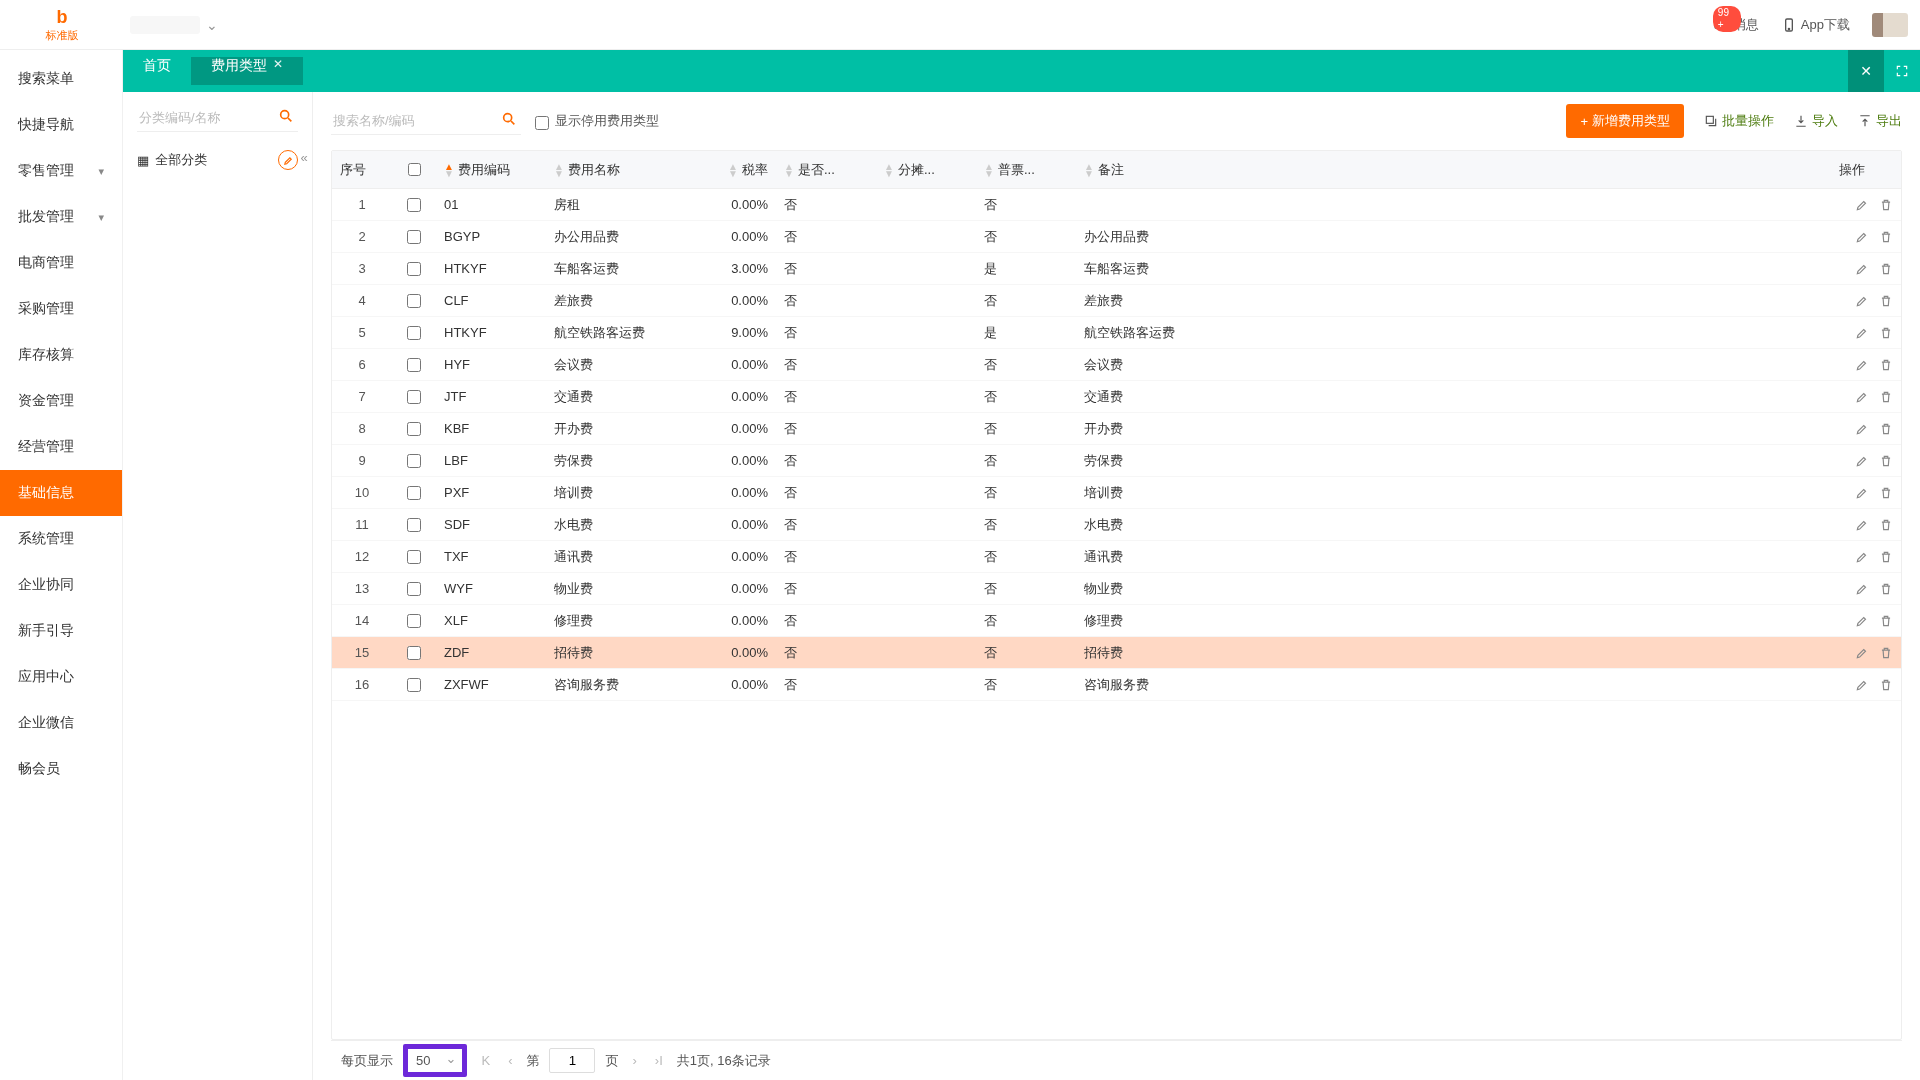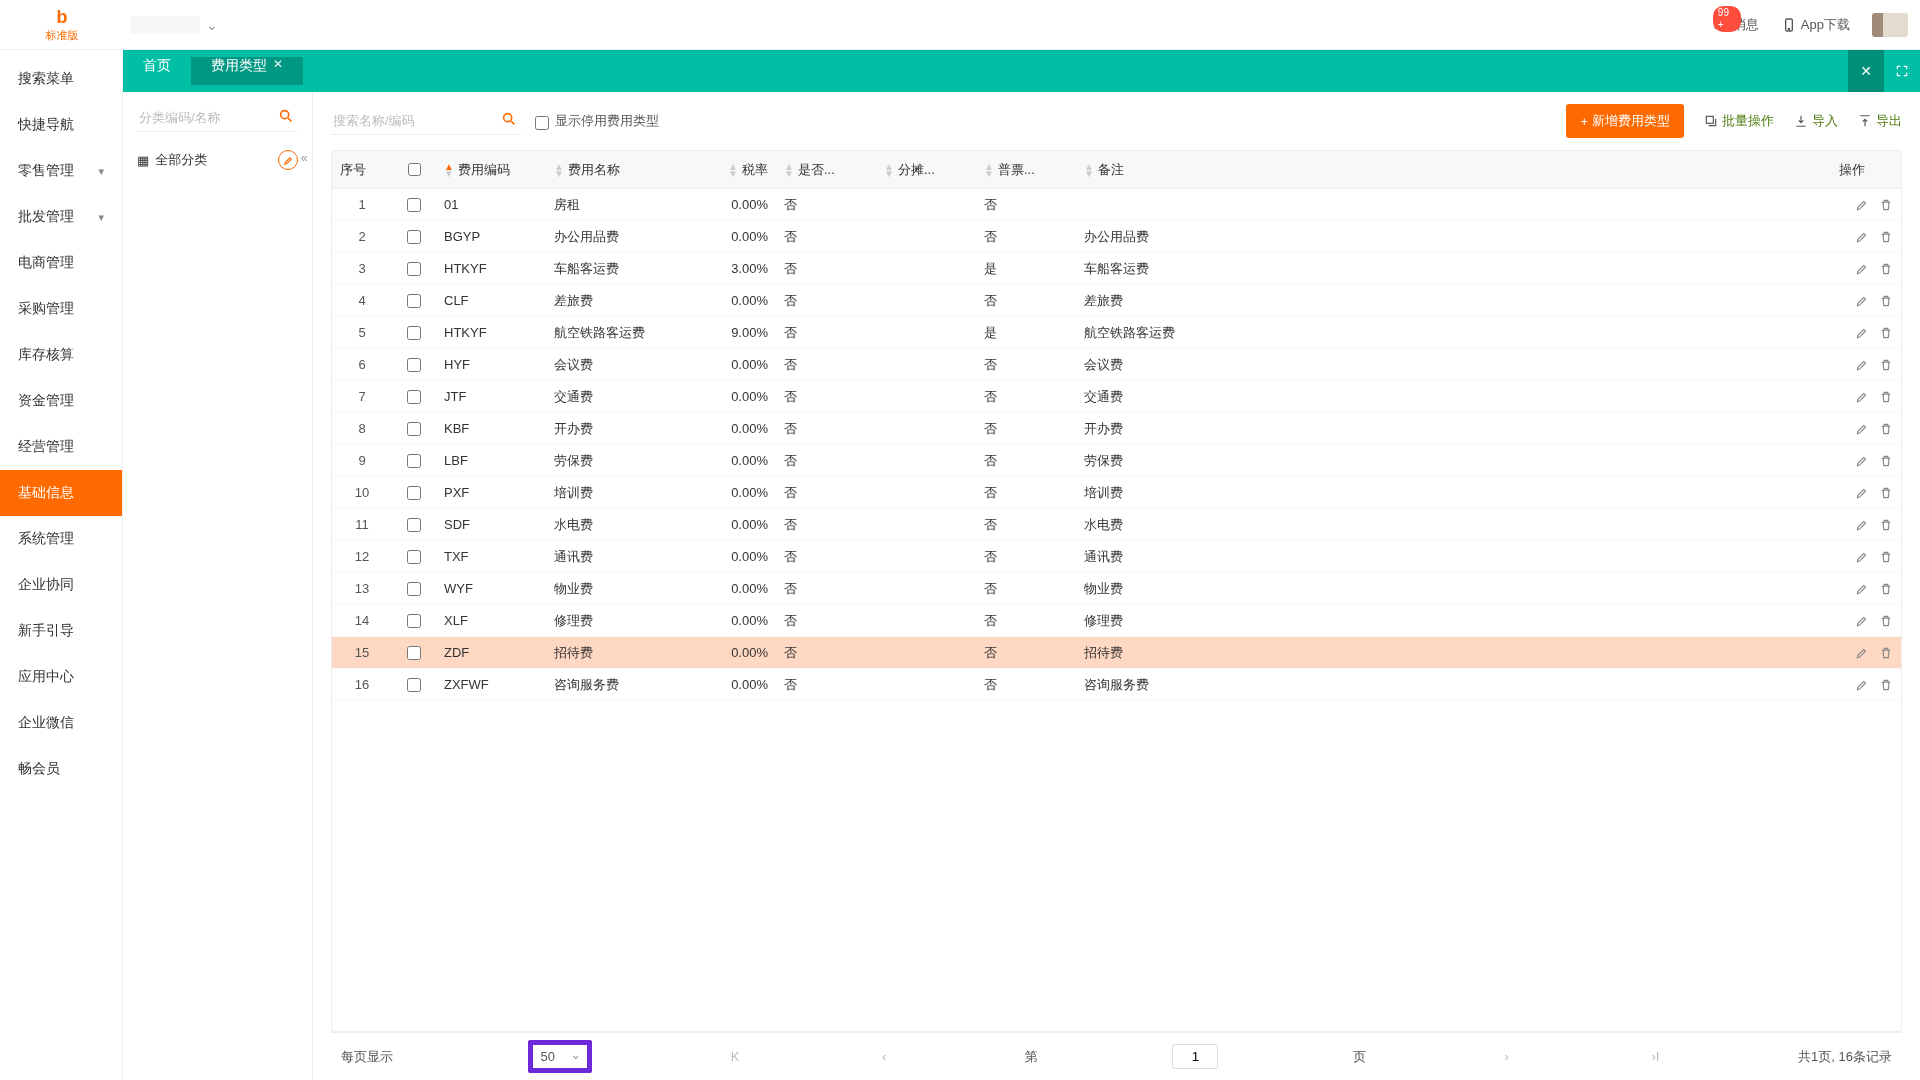--- a/index.html
+++ b/index.html
@@ -65,21 +65,21 @@
 .c-remark{flex:1}
 .c-ops{width:98px;justify-content:center}
 .gbody{flex:1;overflow:auto}
 .grow{display:flex;height:32px;align-items:center;font-size:13px;color:#333;border-bottom:1px solid #f6f6f6}
 .grow.hl{background:#ffd8c4}
 .gc{padding:0 8px;display:flex;align-items:center}
 .gc.c-seq{justify-content:center;color:#555}
 .gc.c-rate{justify-content:flex-end}
 .gc.c-ops{justify-content:flex-end;gap:10px;color:#888}
 .gc input[type=checkbox]{width:14px;height:14px}
-.pager{height:48px;display:flex;align-items:center;justify-content:space-between;gap:10px;font-size:13px;color:#555;border-top:1px solid #eee;padding:0 10px}
+.pager{height:40px;display:flex;align-items:center;justify-content:flex-start;gap:10px;font-size:13px;color:#555;border-top:1px solid #eee;padding:0 10px}
 .pgsel{border:5px solid #6d28d9;padding:4px 32px 4px 8px;position:relative;border-radius:2px}
 .pgsel:after{content:"⌄";position:absolute;right:6px;top:2px;color:#999}
 .pgbtn{color:#bbb;cursor:pointer;padding:0 4px}
 .pginput{border:1px solid #ddd;width:46px;text-align:center;padding:4px 2px;border-radius:2px}
 svg{display:block}
 </style>
 </head>
 <body>
 
 <div class="topbar">

